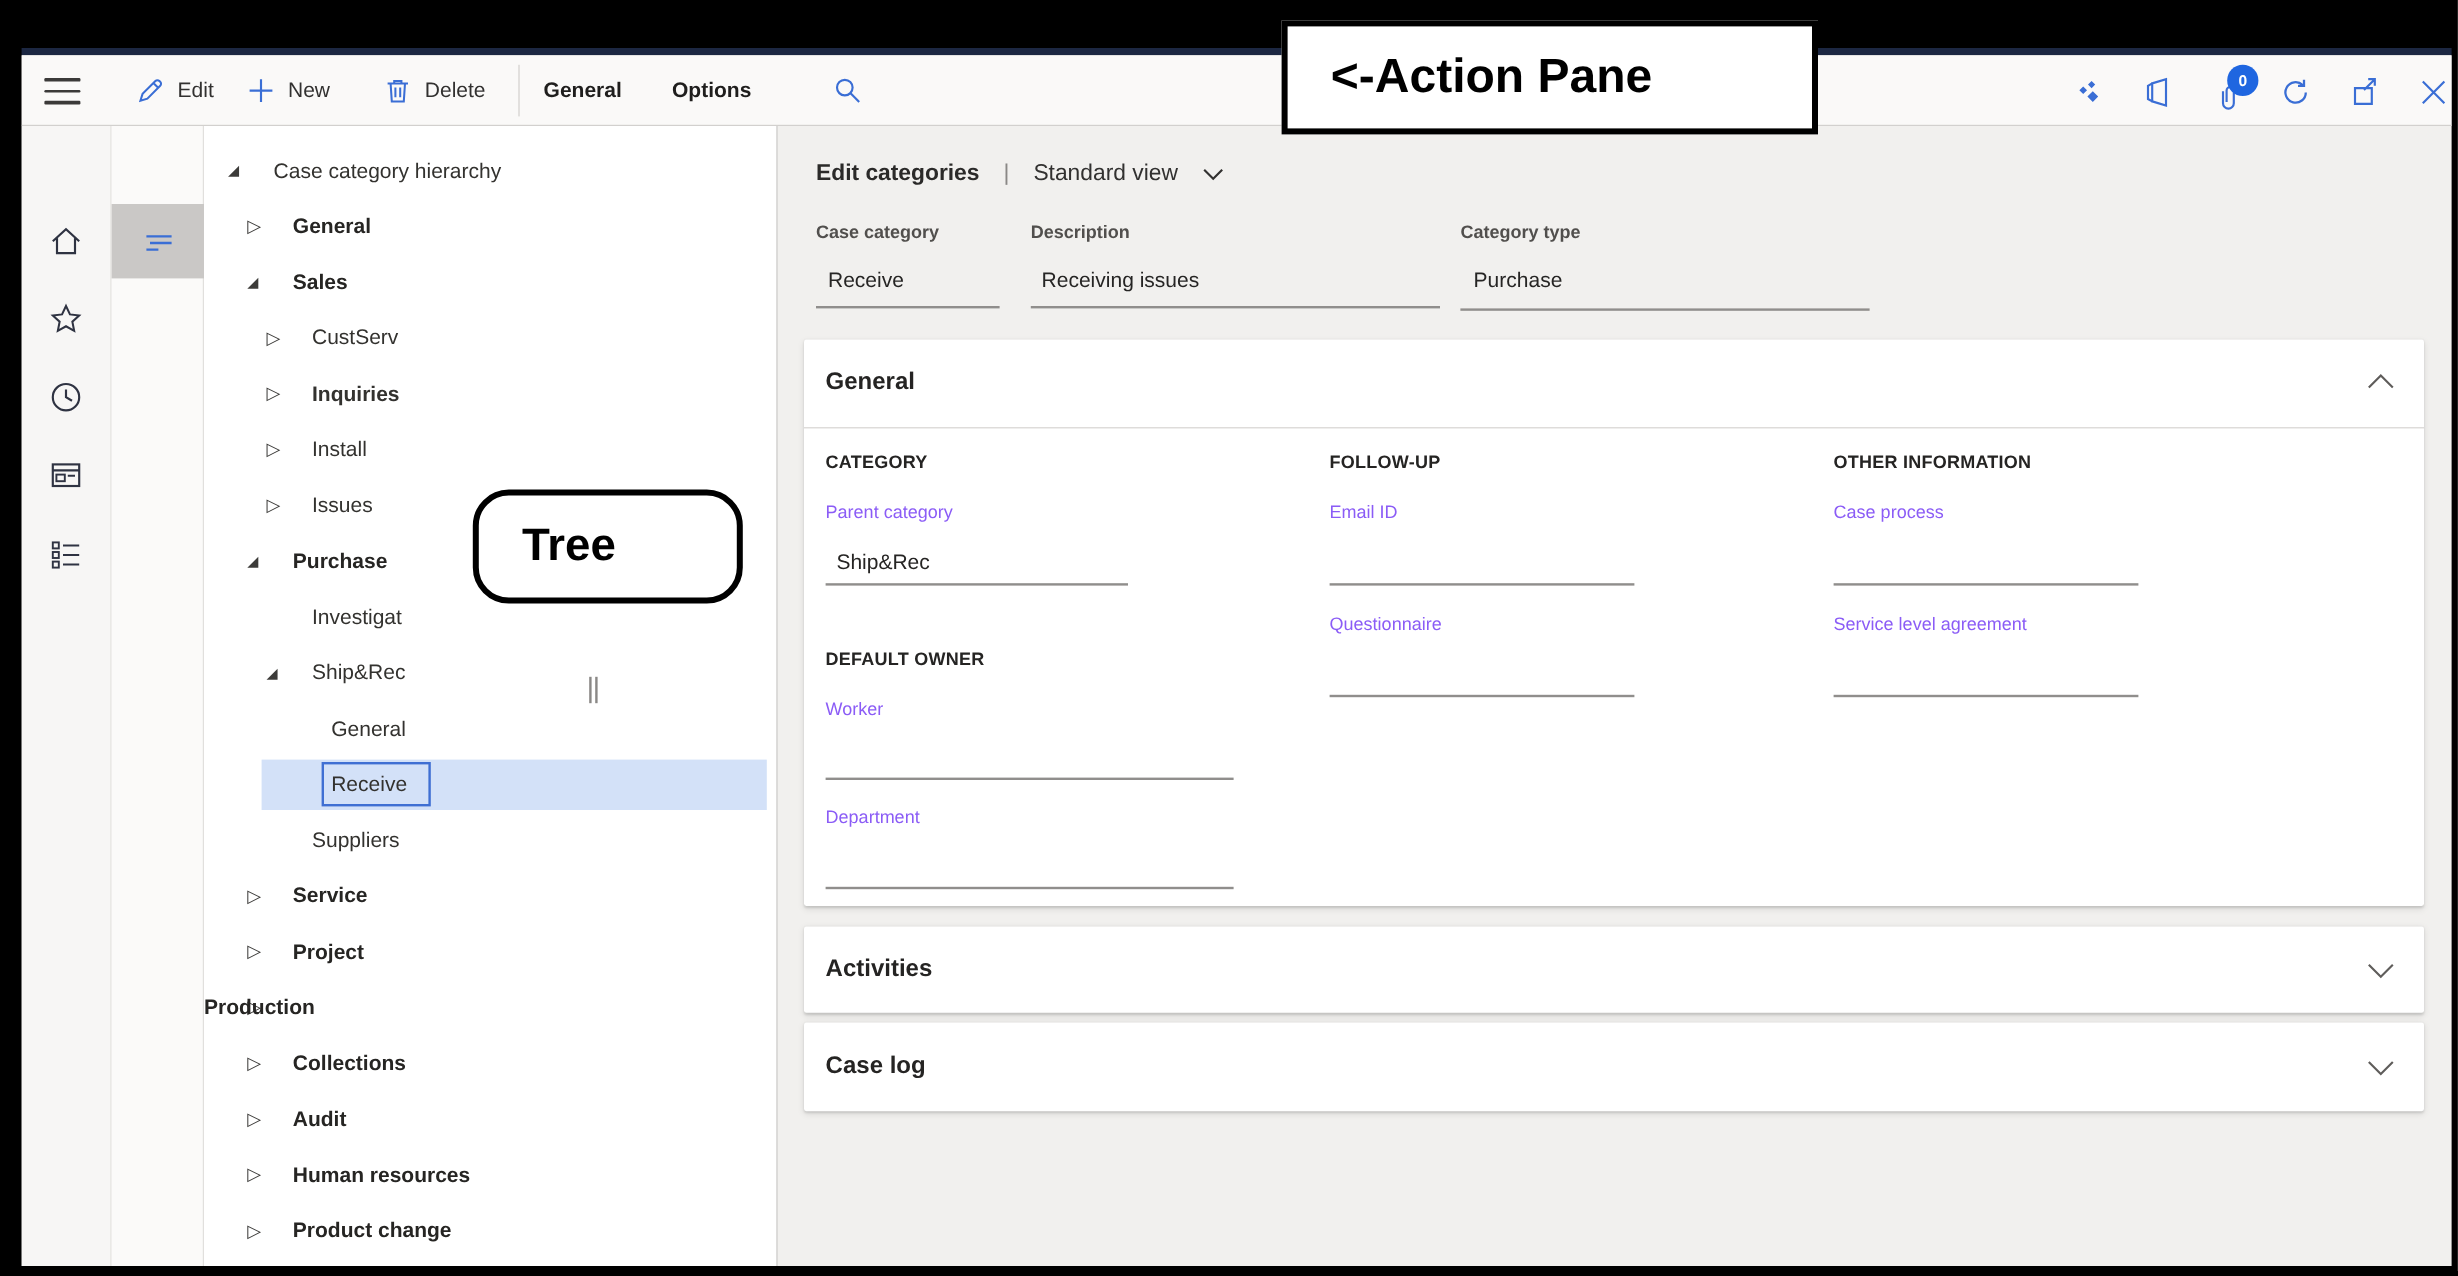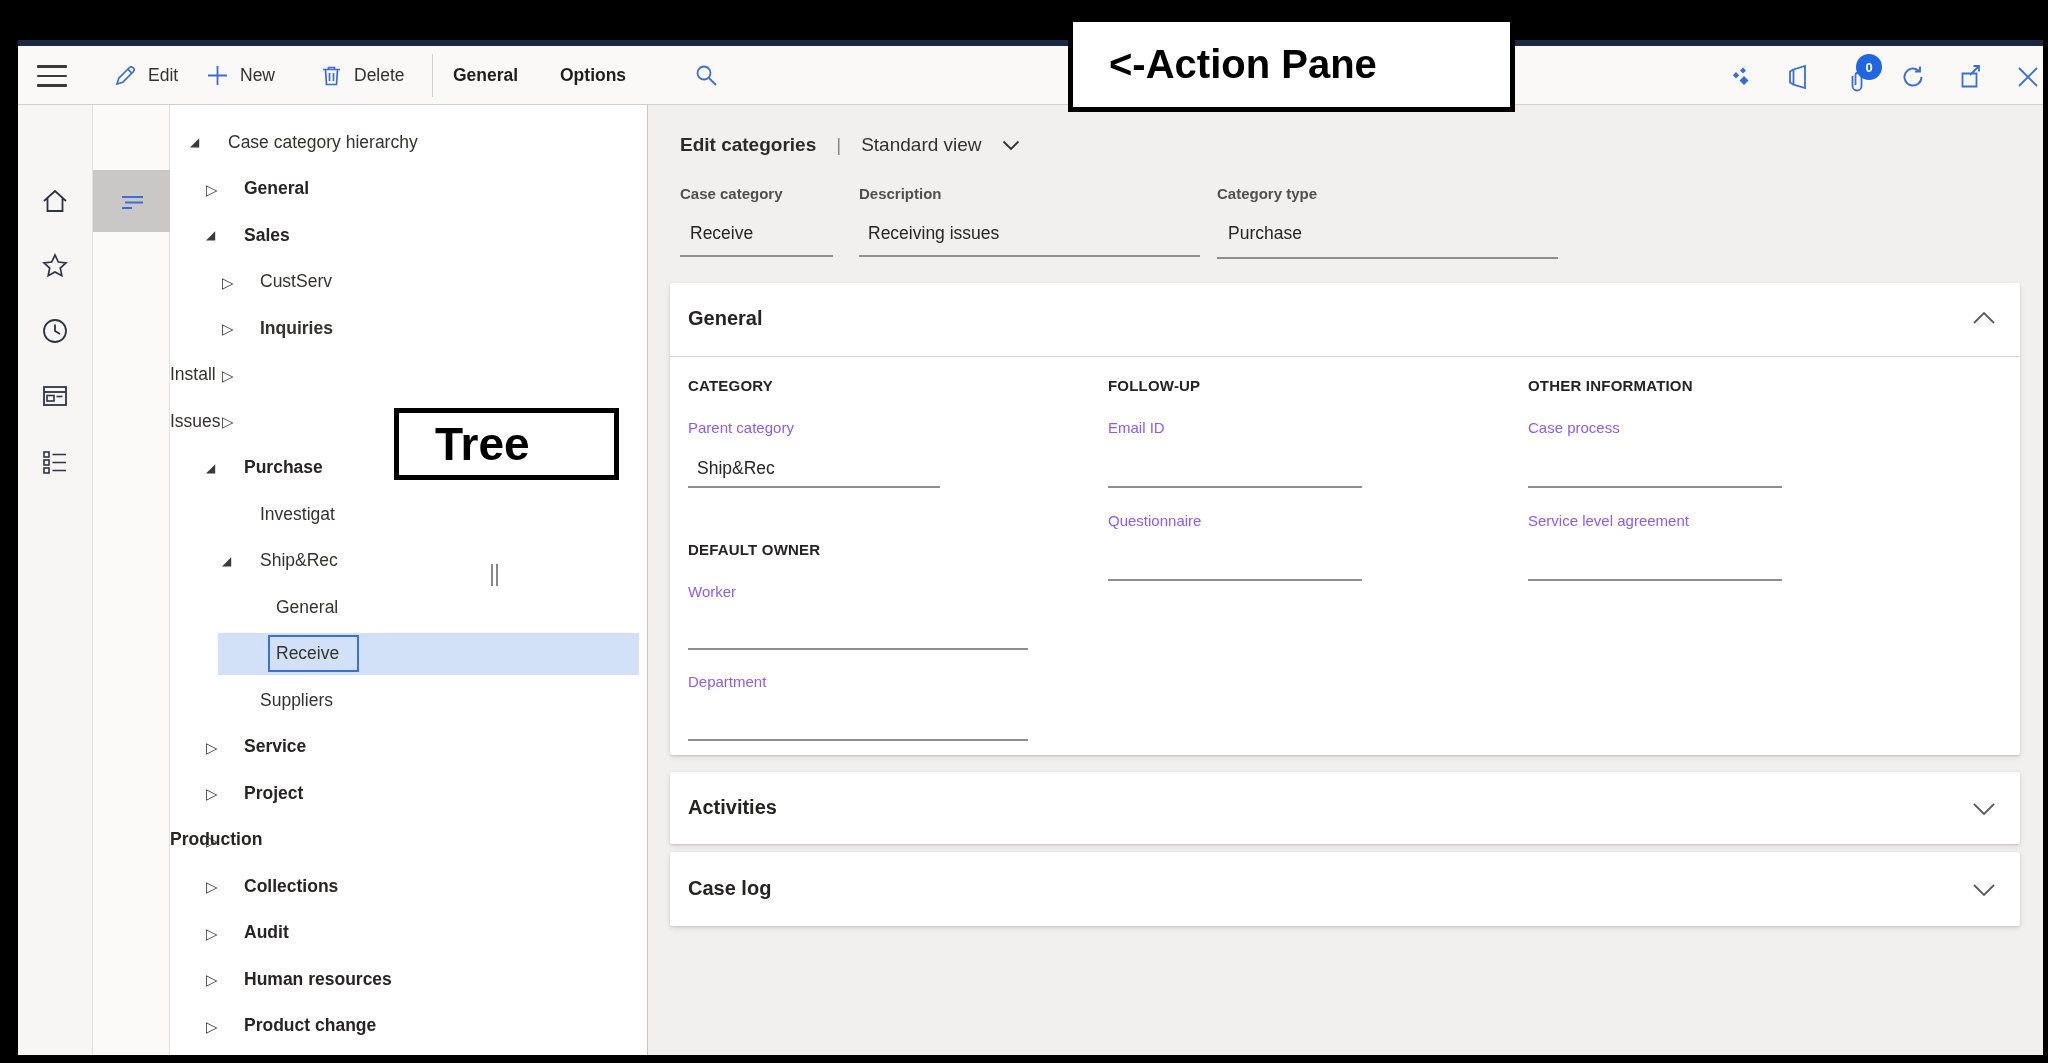--- a/index.html
+++ b/index.html
@@ -55,21 +55,21 @@
   .card-title { position:absolute; left:18px; font-size:20px; font-weight:700; color:#252423; }
   .card-chevron { position:absolute; left:1302px; width:24px; height:14px; }
   .sec-heading { position:absolute; font-size:15px; font-weight:800; letter-spacing:.2px; color:#252423; }
   .fld-label { position:absolute; font-size:15px; color:#8b5cf6; }
   .fld-value { position:absolute; font-size:17.5px; color:#262524; }
   .card-divider { position:absolute; left:0; top:73px; width:100%; height:1px; background:#d6d4d2; }
 
   
   .callout { position:absolute; background:#fff; border:5px solid #000; display:flex; align-items:center; padding-left:36px; color:#000; font-weight:700; }
   #callout-action { left:1068px; top:17px; width:447px; height:95px; font-size:40px; }
-  #callout-tree { left:394px; top:408px; width:225px; height:72px; font-size:46px; }
+  #callout-tree { left:394px; top:408px; width:225px; height:95px; font-size:38px;border-radius:30px; }
 </style>
 </head>
 <body>
 
 <div id="screen">
   <div class="navy-line"></div>
 
   <div id="app">
 
     <div class="action-pane">
@@ -221,25 +221,25 @@
           <div class="tree-row">
             <span class="tree-marker" style="left: 52px;">▷</span>
             <span class="tree-label" style="margin-left: 90px;">CustServ</span>
           </div>
           <div class="tree-row">
             <span class="tree-marker" style="left: 52px;">▷</span>
             <span class="tree-label" style="margin-left: 90px; font-weight: bold;">Inquiries</span>
           </div>
           <div class="tree-row">
             <span class="tree-marker" style="left: 52px;">▷</span>
-            <span class="tree-label" style="">Install</span>
+            <span class="tree-label" style="margin-left: 90px;">Install</span>
           </div>
           <div class="tree-row">
             <span class="tree-marker" style="left: 52px;">▷</span>
-            <span class="tree-label" style=" text-align: center;">Issues</span>
+            <span class="tree-label" style="margin-left: 90px; text-align: center;">Issues</span>
           </div>
           <div class="tree-row bold">
             <span class="tree-marker exp" style="left: 36px;">◢</span>
             <span class="tree-label" style="margin-left: 74px;">Purchase</span>
           </div>
           <div class="tree-row">
             <span class="tree-marker" style="left: 52px;"></span>
             <span class="tree-label" style="margin-left: 90px;">Investigat</span>
           </div>
           <div class="tree-row">

